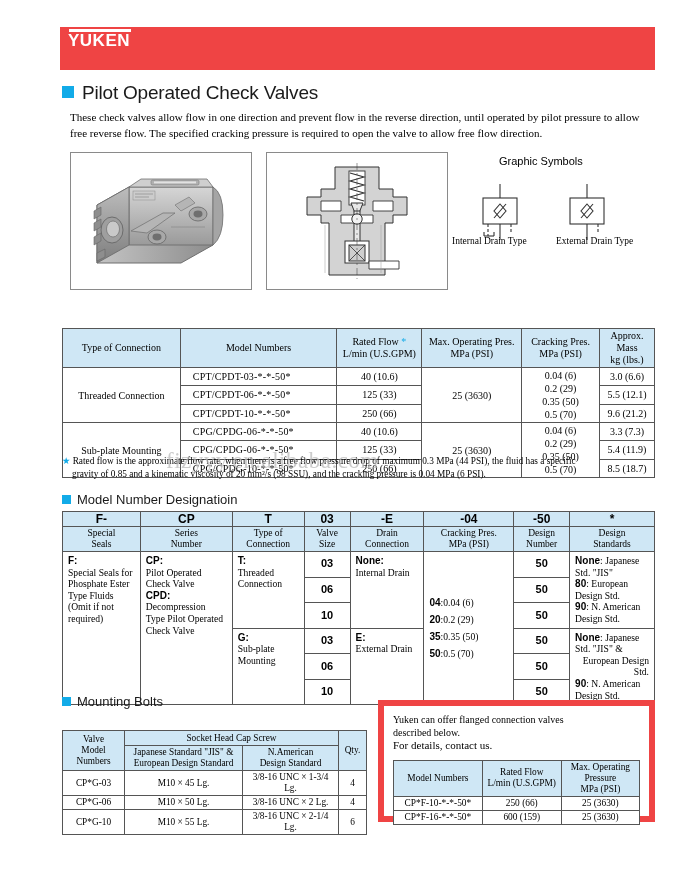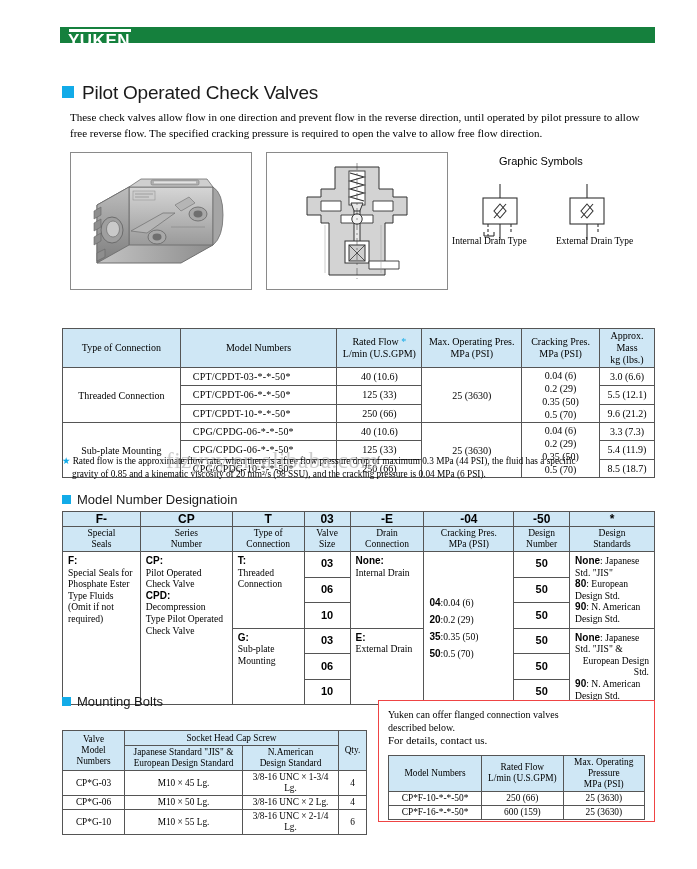--- a/index.html
+++ b/index.html
@@ -10,22 +10,22 @@
     font-family: "Liberation Serif", "DejaVu Serif", serif;
     color: #000;
     position: relative;
     overflow: hidden;
   }
   .page { position: relative; width: 697px; height: 869px; }
 
   
   .brandbar {
     position: absolute; left: 60px; top: 27px;
-    width: 595px; height: 16px;
-    background: #15803d;
+    width: 595px; height: 43px;
+    background: #ef4444;
   }
   .logo {
     position: absolute; left: 8px; top: 4px;
     color: #fff; font-family: "Liberation Sans", sans-serif;
     font-weight: bold; font-size: 17px; letter-spacing: .5px;
     line-height: 19px;
   }
   .logo .bar {
     position: absolute; left: 1px; top: -2px; width: 62px; height: 2.5px;
     background: #fff;
@@ -106,21 +106,21 @@
 
   
   .mb-h { position: absolute; left: 62px; top: 694px; }
   .mb-lead { position: absolute; left: 74px; top: 753px; font-size: 11px; }
   #mb-table { position: absolute; left: 62px; top: 730px; width: 305px; }
   #mb-table th, #mb-table td { font-size: 9.3px; line-height: 11px; height: 14px;}
 
   
   .fl-box {
     position: absolute; left: 378px; top: 700px; width: 277px; height: 122px;
-    border: 1px solid #ef4444; background: #fff; padding: 8px 9px;
+    border: 6px solid #ef4444; background: #fff; padding: 8px 9px;
   }
   .fl-note { font-size: 10px; line-height: 12.5px; }
   #fl-table { width: 100%; margin-top: 7px; }
   #fl-table th, #fl-table td { font-size: 9.4px; line-height: 11px; height: 14px; }
 
   
   .watermark {
     position: absolute; left: 166px; top: 448px;
     font-family: Liberation Serif, serif;
     font-size: 23px; color: #b9b9b9; opacity: .72;

